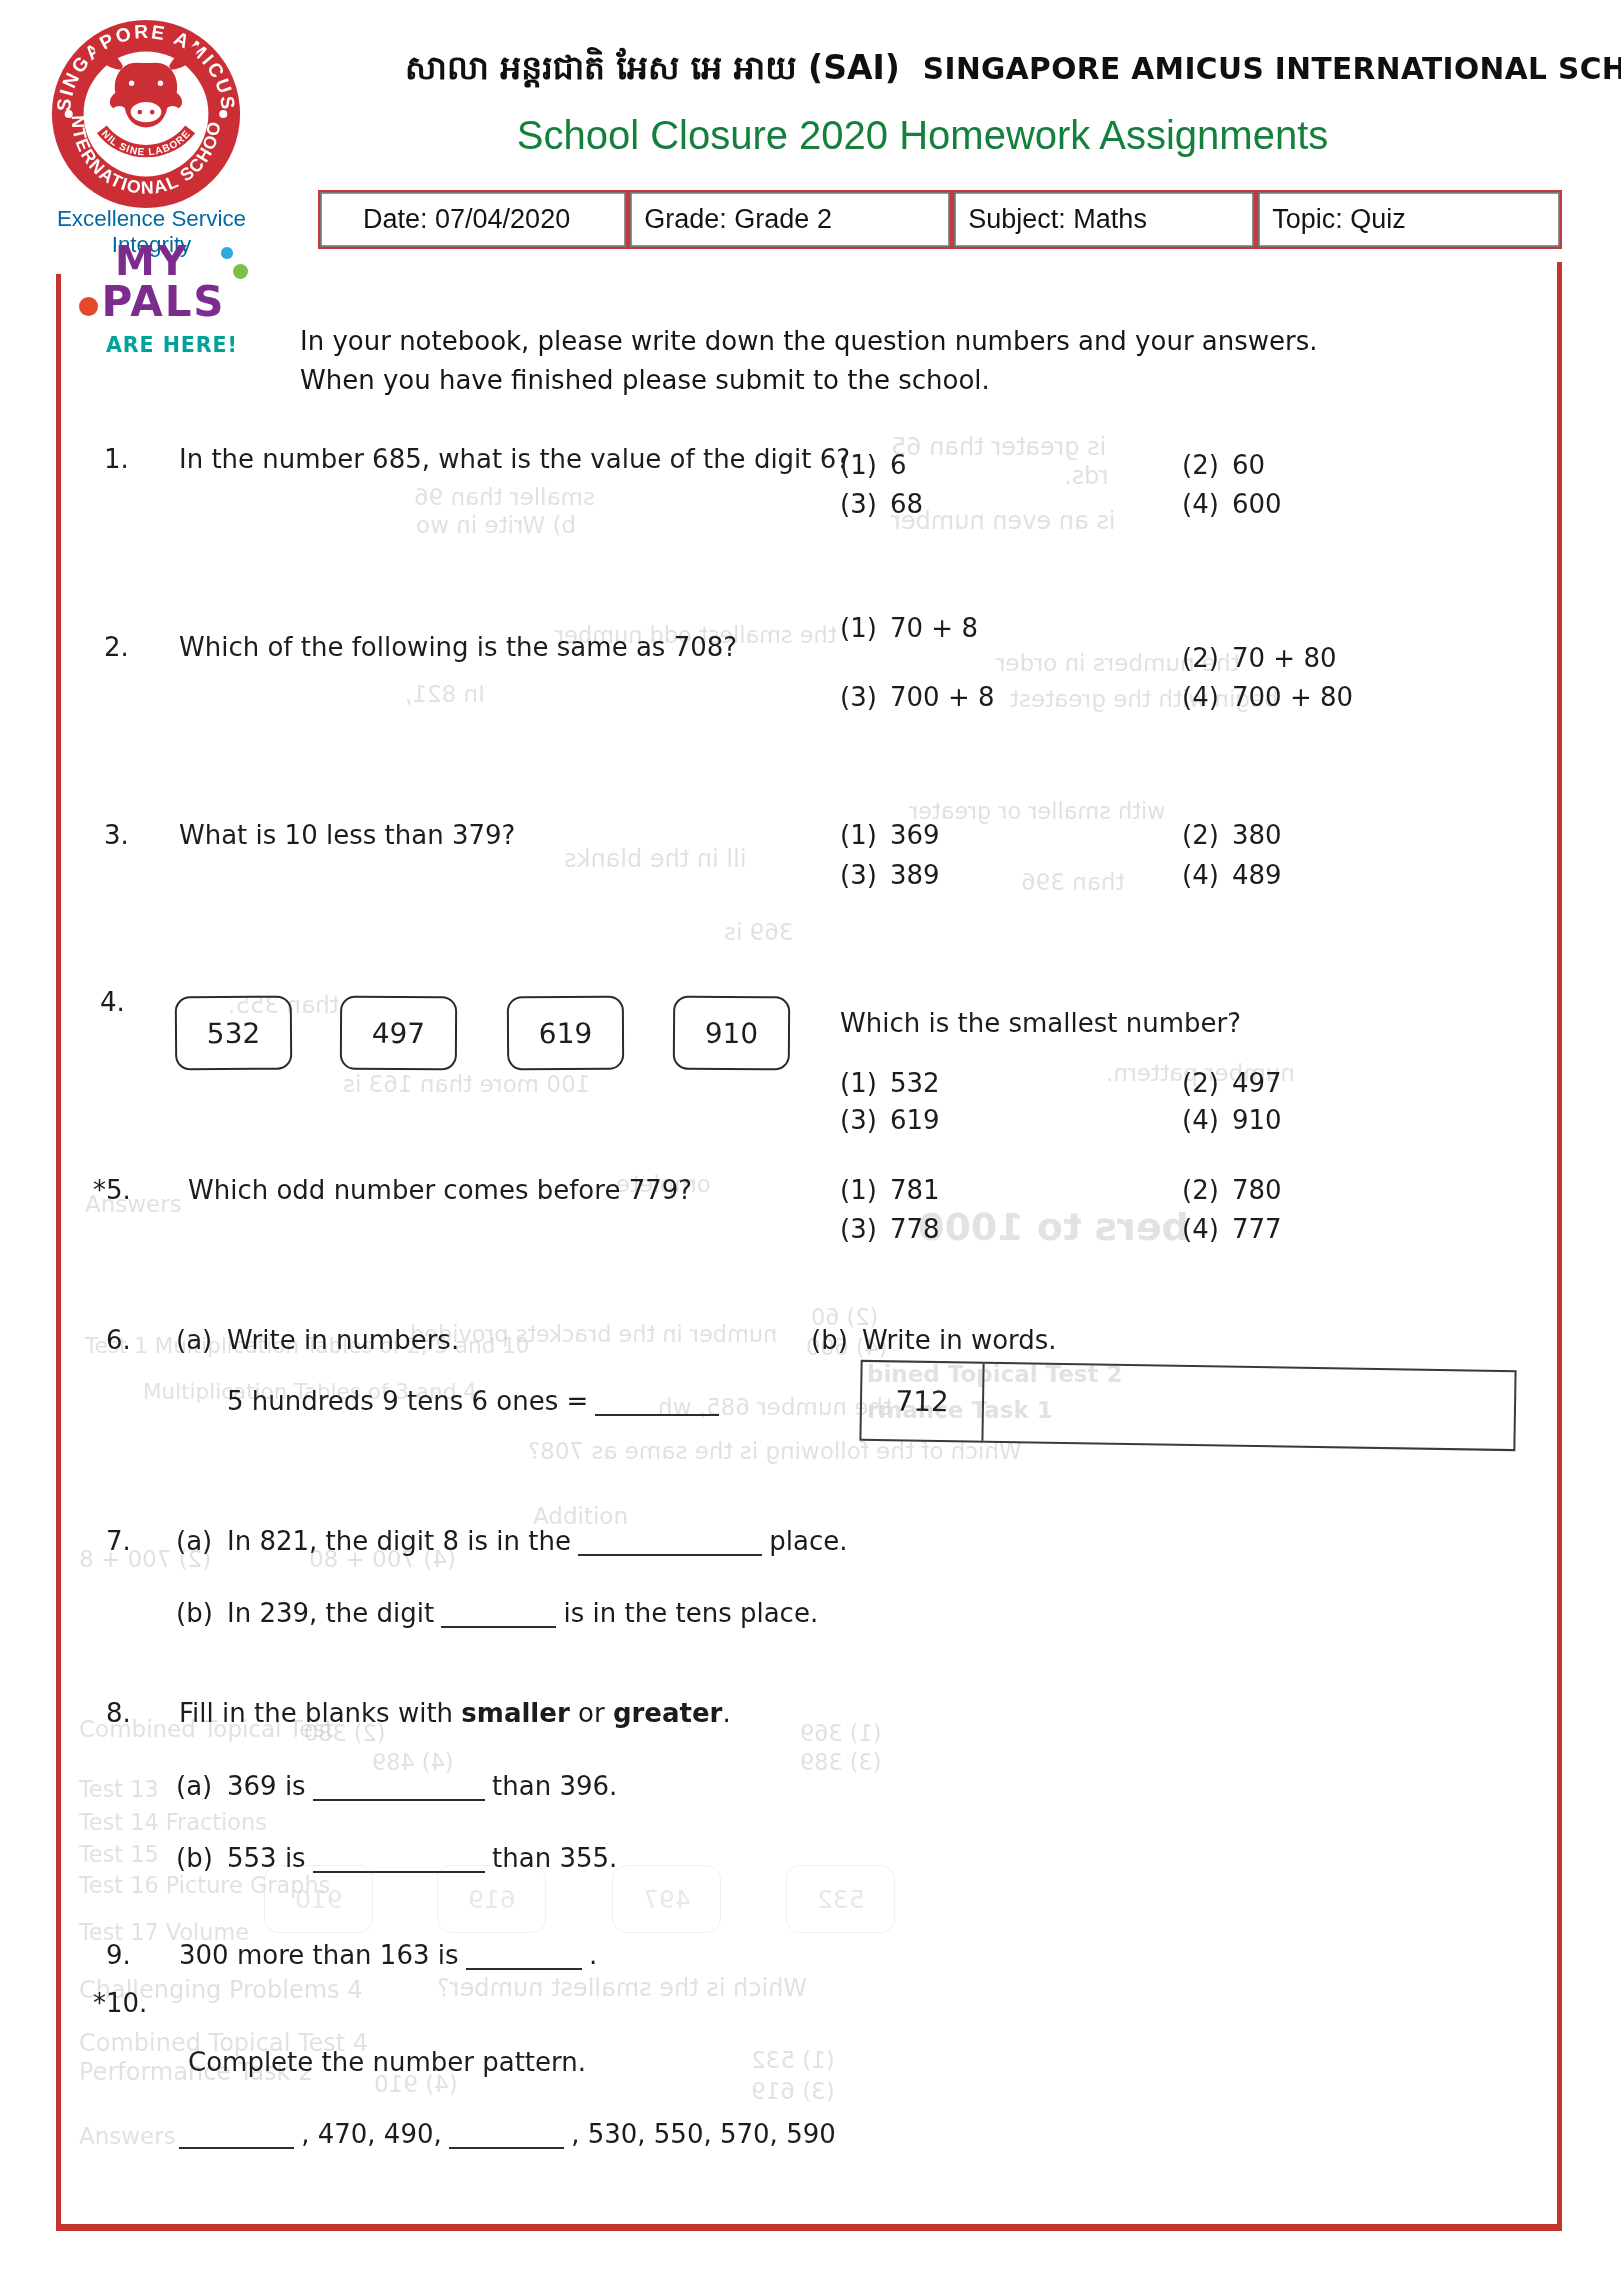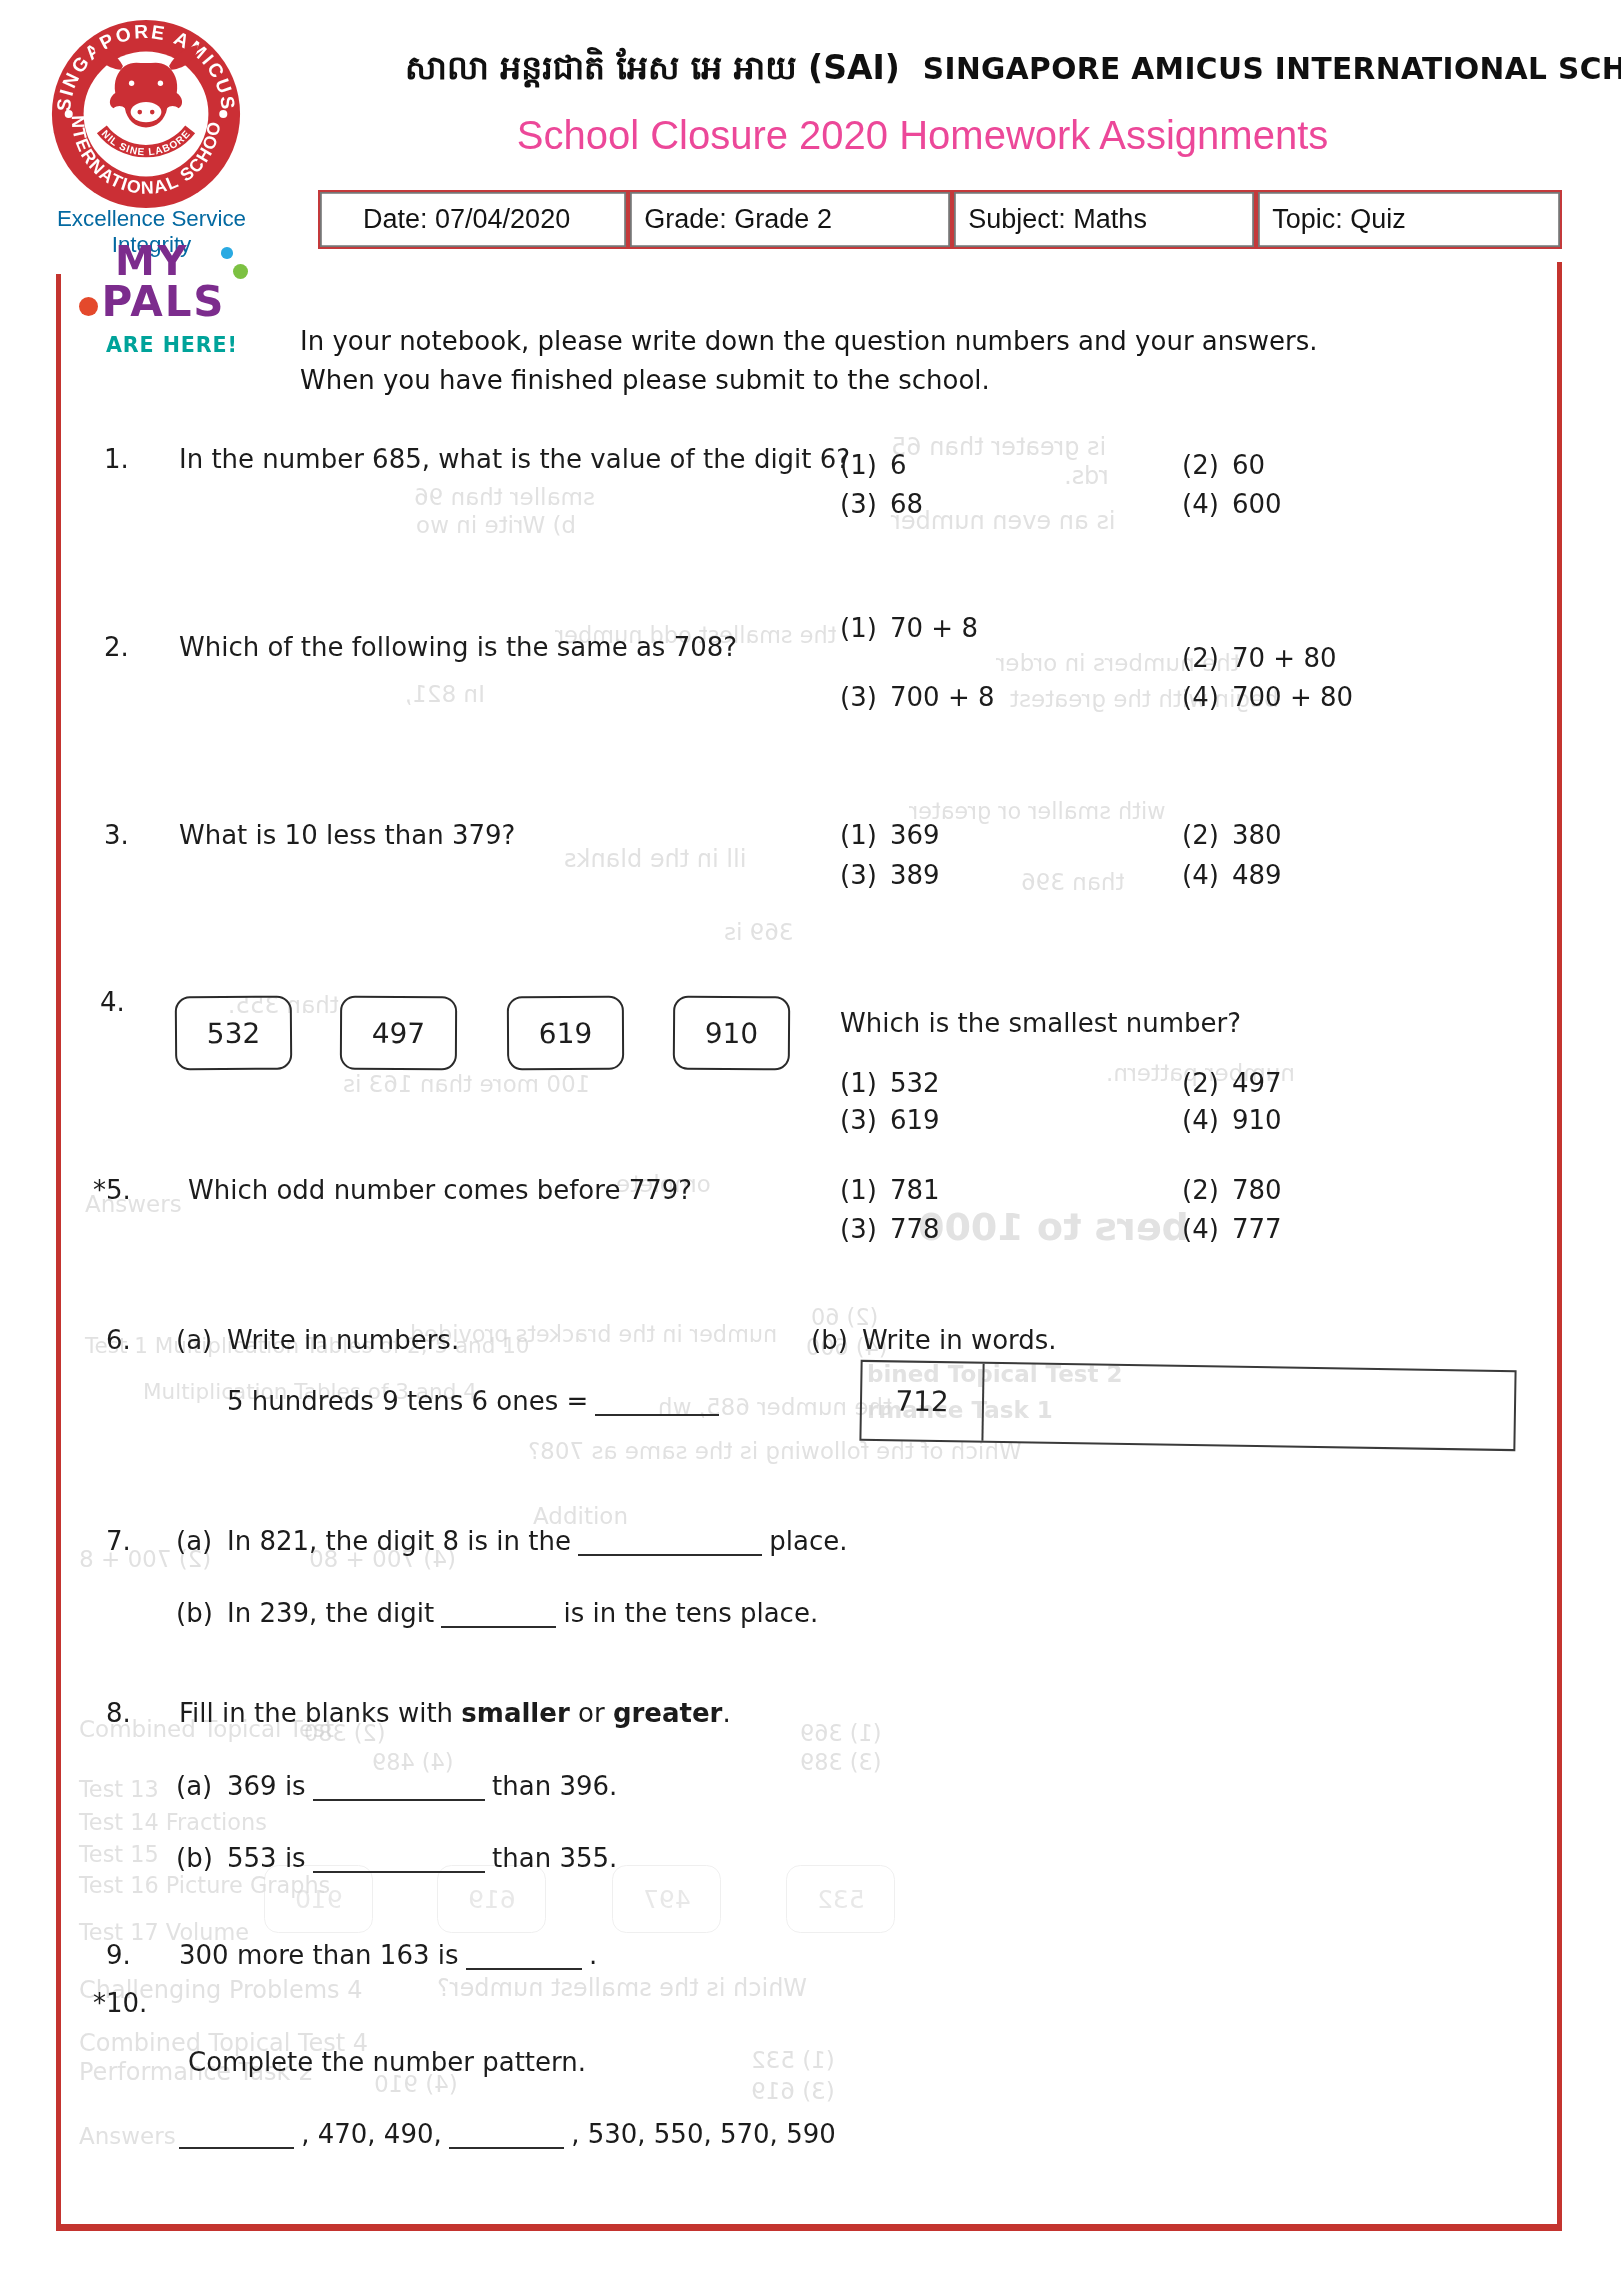--- a/index.html
+++ b/index.html
@@ -17,21 +17,21 @@
   .ghostbox .flip{display:inline-block;transform:scaleX(-1);}
 
   
   .logo{position:absolute;left:50px;top:18px;width:192px;height:192px;}
   .tagline{position:absolute;left:25px;top:206px;width:253px;text-align:center;
            font-size:22.4px;color:#0369a1;font-family:"Liberation Sans",sans-serif;}
   .schoolline{position:absolute;left:405px;top:47px;white-space:nowrap;z-index:2;}
   .schoolline .khmer{font-size:33px;font-weight:bold;color:#101010;margin-right:23px;text-align:right;}
   .schoolline .eng{font-size:29.6px;font-weight:bold;color:#101010;letter-spacing:0.4px;}
   .title{position:absolute;left:318px;top:113px;width:1209px;text-align:center;
-         font-size:40px;font-weight:400;color:#ec4899;font-family:"Liberation Sans",sans-serif;z-index:2;}
+         font-size:40px;font-weight:400;color:#15803d;font-family:"Liberation Sans",sans-serif;z-index:2;}
   .infobar{position:absolute;left:318px;top:190px;width:1245px;height:59px;display:flex;z-index:2;}
   .cell{border:2.7px solid #c4393b;box-shadow:inset 0 0 0 1.8px #767676;background:#fff;
         display:flex;align-items:center;padding-left:14.3px;box-sizing:border-box;
         font-size:27px;color:#141414;font-family:"Liberation Sans",sans-serif;}
   .cell.c1{width:310px;padding-left:43px;} .cell.c2{width:324px;} .cell.c3{width:304px;} .cell.c4{width:306px;}
 
   
   .mypals{position:absolute;left:79px;top:242px;width:206px;z-index:2;}
   .mp-my{font-size:40px;font-weight:800;color:#7c2c8d;letter-spacing:2.7px;margin-left:36px;line-height:39px;}
   .mp-palsrow{line-height:41px;white-space:nowrap;}

